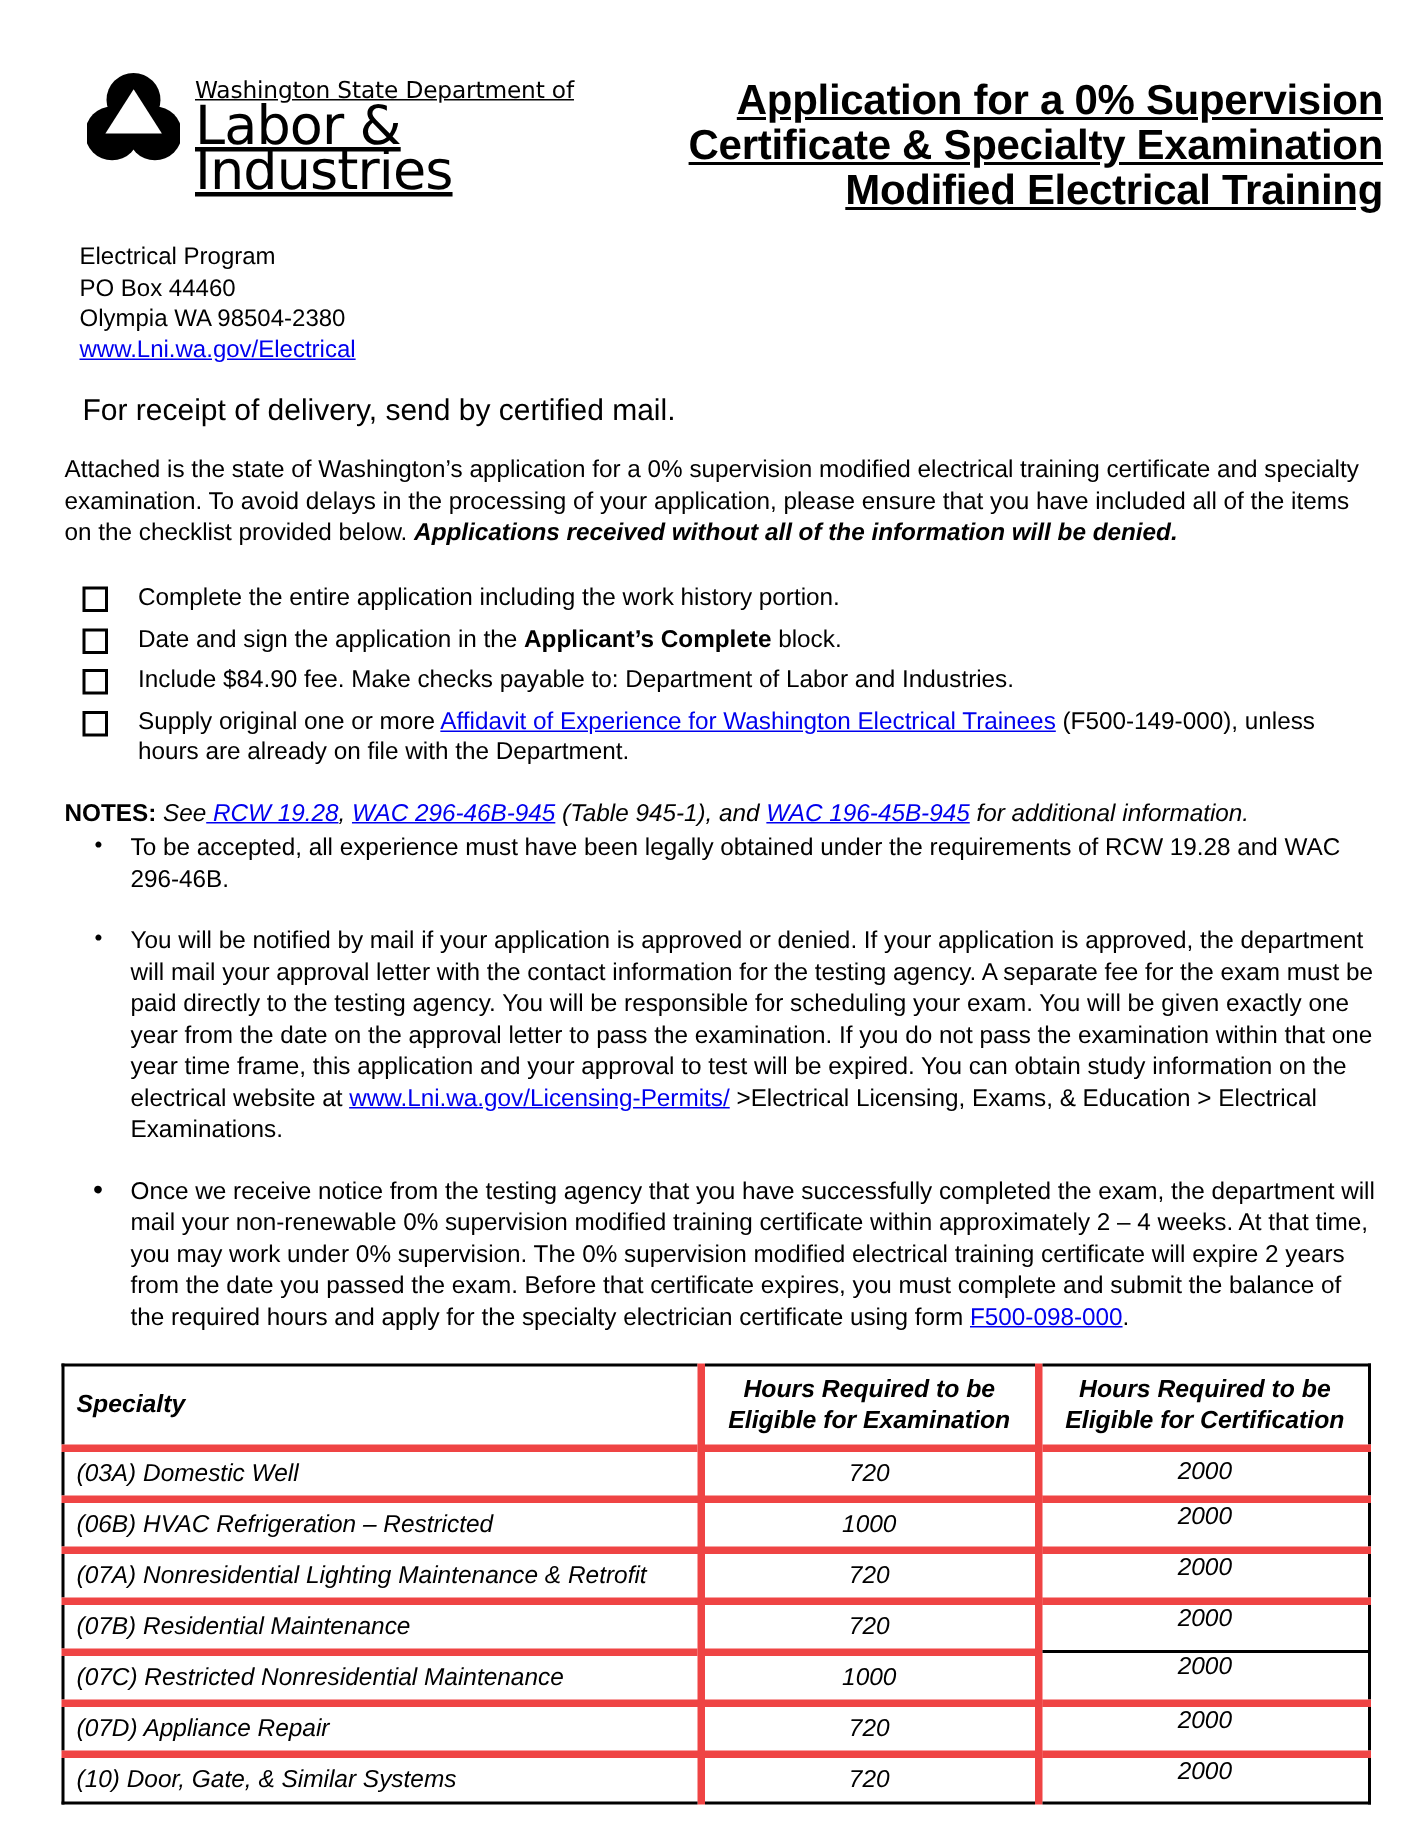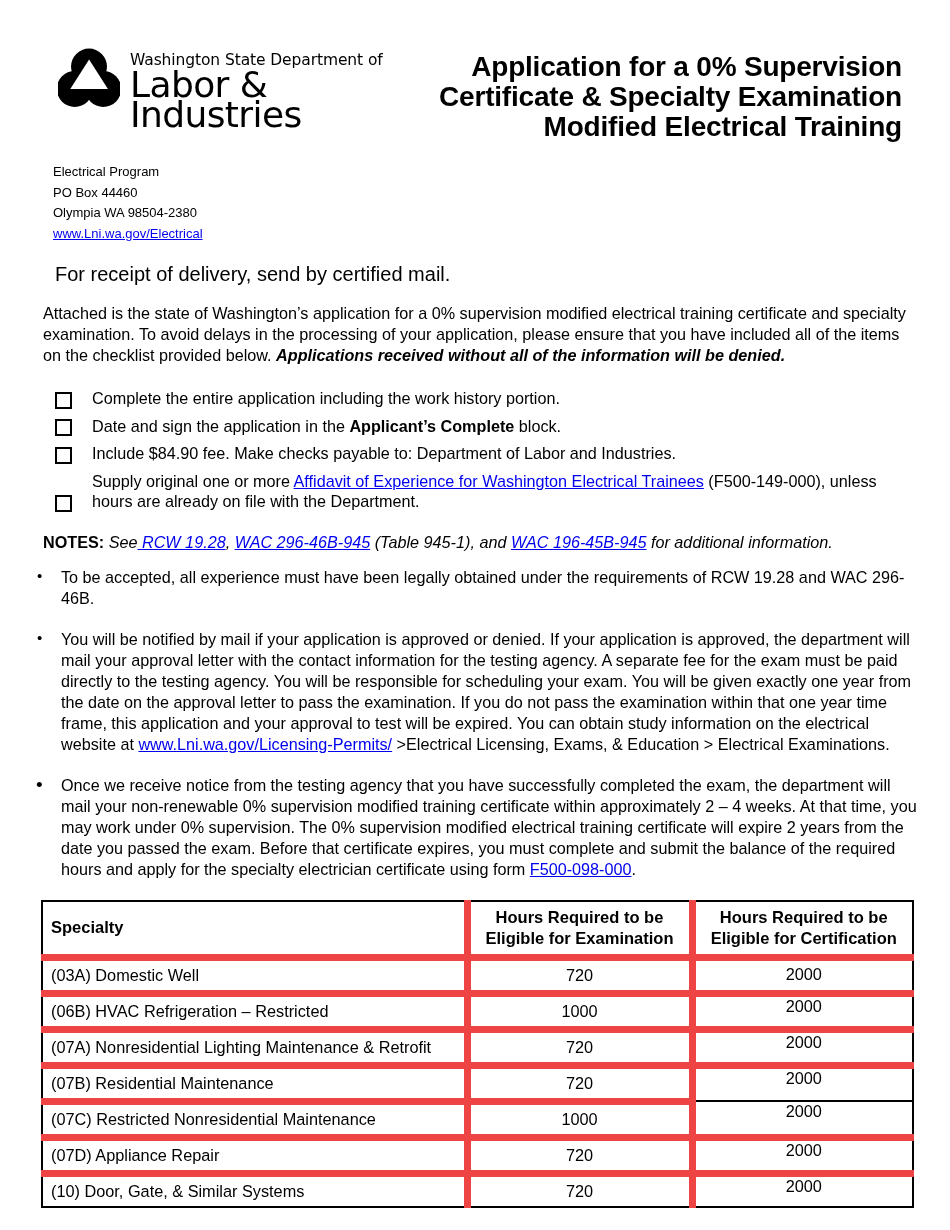--- a/index.html
+++ b/index.html
@@ -19,24 +19,25 @@
     width: 950px;
     height: 1230px;
     box-sizing: border-box;
     padding: 0;
     overflow: hidden;
   }
 
   
   .header {
     position: relative;
-    padding: 46px 48px 0 40px;
+    padding: 46px 28px 0 40px;
     display: flex;
     align-items: flex-start;
     justify-content: space-between;
+    text-decoration: underline;
   }
   .brand {
     display: flex;
     align-items: flex-start;
     gap: 10px;
     padding-left: 18px;
   }
   .logo-mark {
     width: 62px;
     height: 62px;
@@ -68,21 +69,21 @@
     line-height: 30px;
     letter-spacing: -0.2px;
     width: 500px;
     padding-top: 6px;
   }
 
   
   .address {
     margin: 20px 0 0 0;
     padding-left: 53px;
-    font-size: 13px;
+    font-size: 16px;
     line-height: 20.5px;
   }
   .address a, .link {
     color: #0000EE;
     text-decoration: underline;
   }
 
   
   .certified-line {
     padding-left: 55px;
@@ -103,21 +104,21 @@
     font-style: italic;
   }
 
   
   .checklist {
     margin-top: 22px;
     padding-left: 55px;
   }
   .check-row {
     display: flex;
-    align-items: flex-end;
+    align-items: flex-start;
     margin-bottom: 7px;
   }
   .checkbox {
     width: 13px;
     height: 13px;
     border: 2px solid #000;
     flex: 0 0 auto;
     margin-top: 3px;
     background: #fff;
   }
@@ -139,22 +140,22 @@
     font-style: italic;
   }
   .notes .notes-label {
     font-weight: bold;
     font-style: normal;
   }
   .notes a { color: #0000EE; text-decoration: underline; font-style: italic; }
 
   
   .bullets {
-    margin-top: 14px;
-    padding-left: 31px;
+    margin-top: 2px;
+    padding-left: 57px;
     padding-right: 33px;
   }
   .bullet-item {
     position: relative;
     padding-left: 30px;
     font-size: 16.2px;
     line-height: 21px;
     margin-bottom: 20px;
   }
   .bullet-item::before {
@@ -170,28 +171,29 @@
     left: 5px;
     top: -1px;
   }
   .bullet-item a { color: #0000EE; text-decoration: underline; }
 
   
   .table-wrap {
     margin-top: 2px;
     padding-left: 41px;
     padding-right: 38px;
+    font-style: italic;
   }
   table.spec {
     border-collapse: collapse;
     width: 871px;
     table-layout: fixed;
   }
   table.spec th, table.spec td {
-    border: 7px solid #ef4444;
+    border: 5px solid #ef4444;
     padding: 0;
     vertical-align: middle;
   }
   table.spec thead th {
     border-top: 2px solid #000;
     border-bottom: 2px solid #000;
     font-weight: bold;
     font-size: 16.5px;
     line-height: 21px;
     height: 48px;

